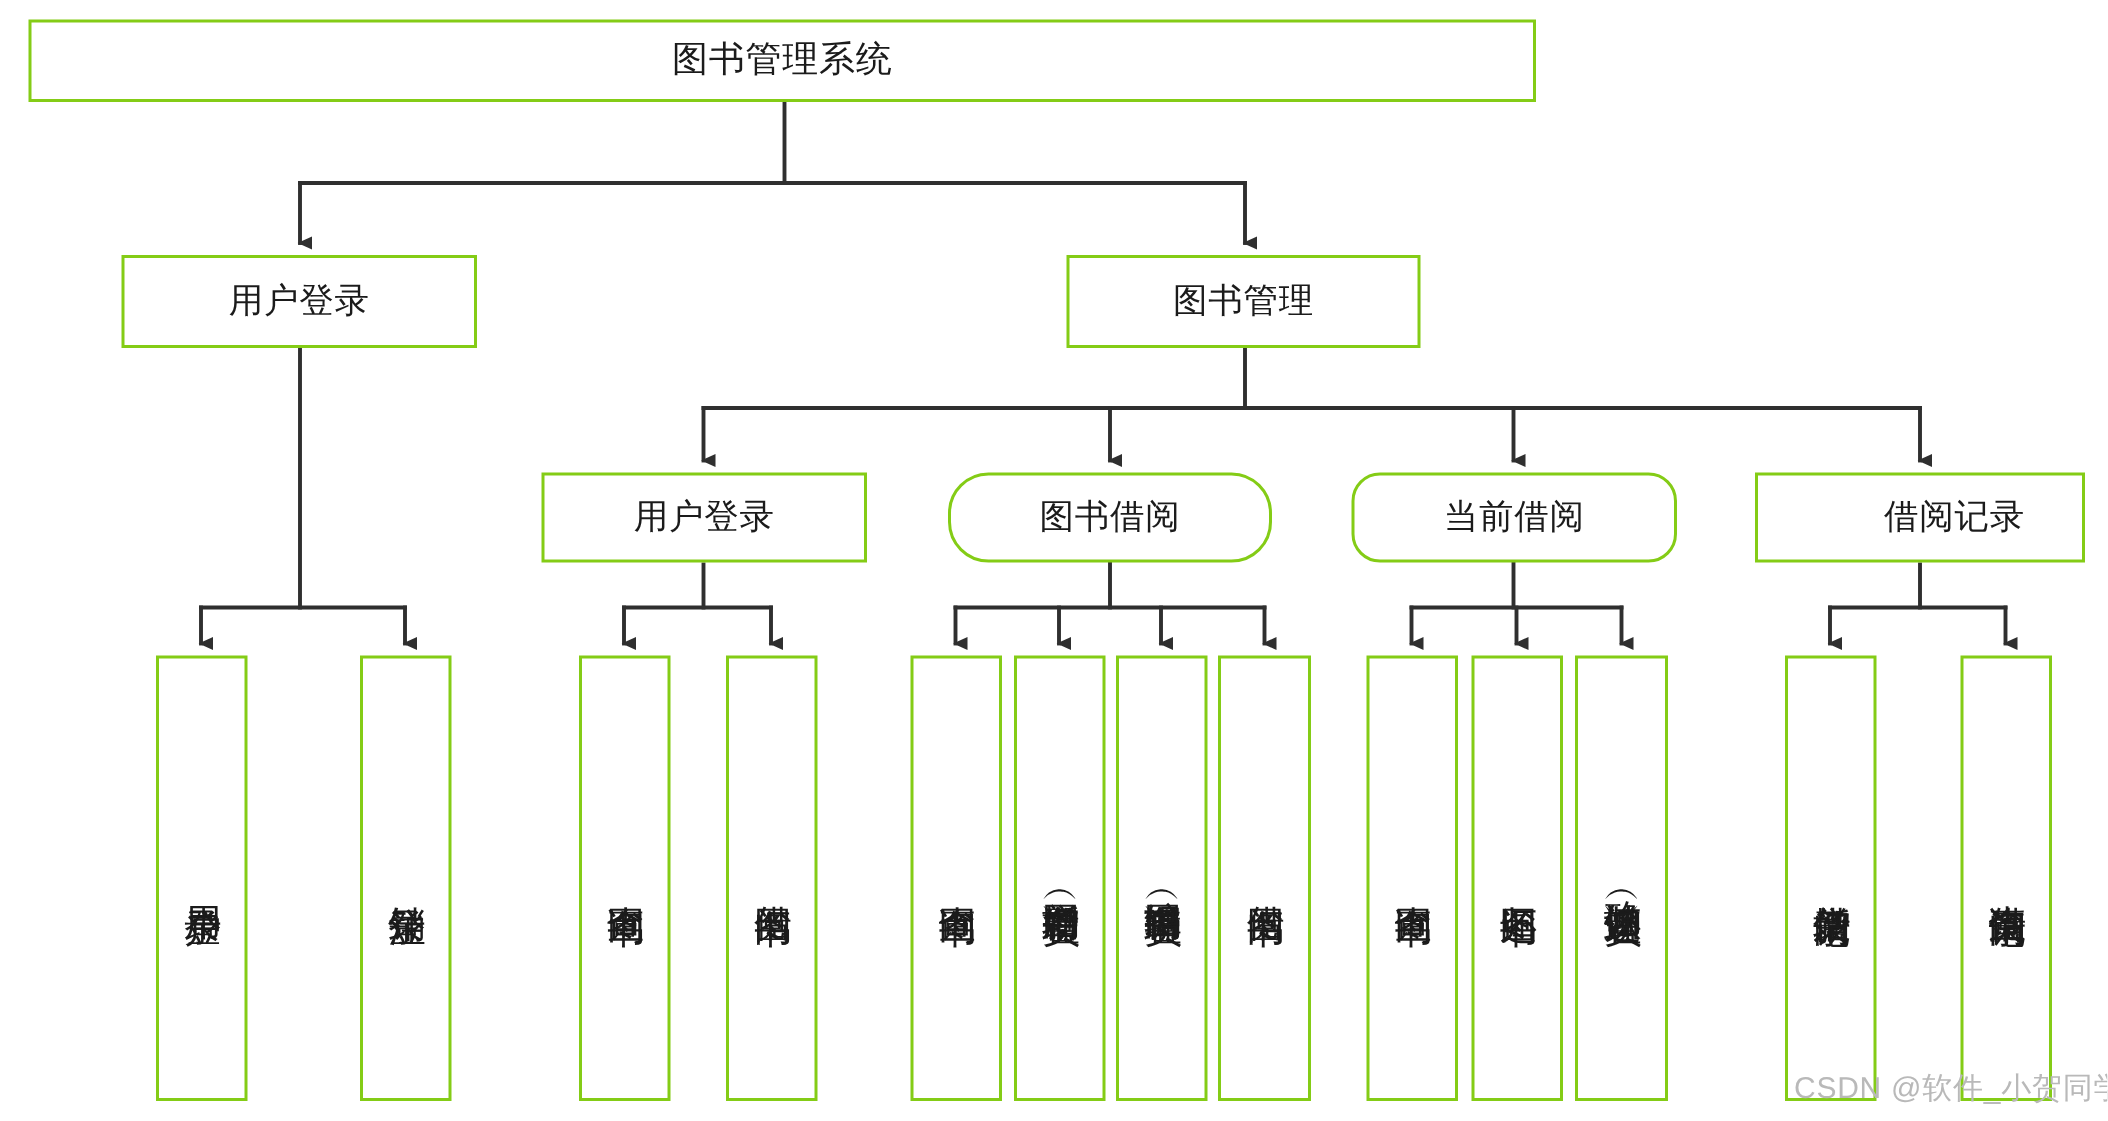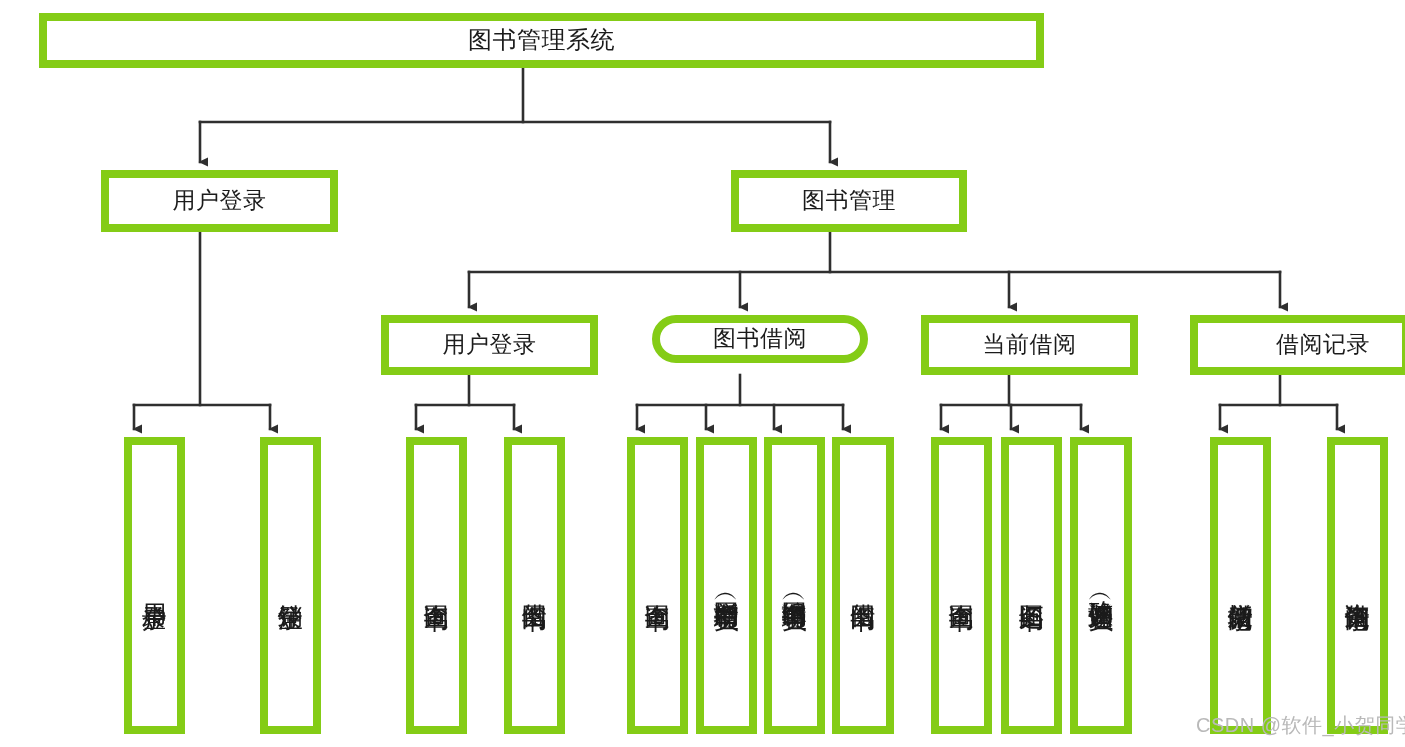--- a/index.html
+++ b/index.html
@@ -22,26 +22,25 @@
     left: 0;
     top: 0;
     width: 1405px;
     height: 747px;
     pointer-events: none;
   }
   .node {
     position: absolute;
     box-sizing: border-box;
     background: #ffffff;
-    border: 8px solid #84cc16;
+    border: 2px solid #84cc16;
     display: flex;
     align-items: center;
     justify-content: center;
     color: #1b1b1b;
-    margin-left: 20px;
   }
   .node .lbl {
     display: block;
     text-align: center;
     line-height: 1.18;
     white-space: pre;
   }
   .node-h .lbl {
     font-size: 23px;
     letter-spacing: 0.5px;
@@ -134,24 +133,24 @@
   <div class="node node-h" style="left:81px; top:170px; width:237px; height:62px;">
     <span class="lbl">用户登录</span>
   </div>
   <div class="node node-h" style="left:711px; top:170px; width:236px; height:62px;justify-content:center;">
     <span class="lbl">图书管理</span>
   </div>
 
   <div class="node node-h" style="left:361px; top:315px; width:217px; height:60px;">
     <span class="lbl">用户登录</span>
   </div>
-  <div class="node node-h" style="left:632px; top:315px; width:216px; height:48px;border-radius:27px;">
+  <div class="node node-h" style="left:632px; top:315px; width:216px; height:60px;border-radius:27px;">
     <span class="lbl">图书借阅</span>
   </div>
-  <div class="node node-h" style="left:901px; top:315px; width:217px; height:60px;">
+  <div class="node node-h" style="left:901px; top:315px; width:217px; height:60px;border-radius:19px;">
     <span class="lbl">当前借阅</span>
   </div>
   <div class="node node-h" style="left:1170px; top:315px; width:220px; height:60px;padding-left:46px;">
     <span class="lbl">借阅记录</span>
   </div>
 
   <div class="node node-v" style="left:104px; top:437px; width:61px; height:297px;">
     <span class="lbl">用户登录</span>
   </div>
   <div class="node node-v" style="left:240px; top:437px; width:61px; height:297px;">

